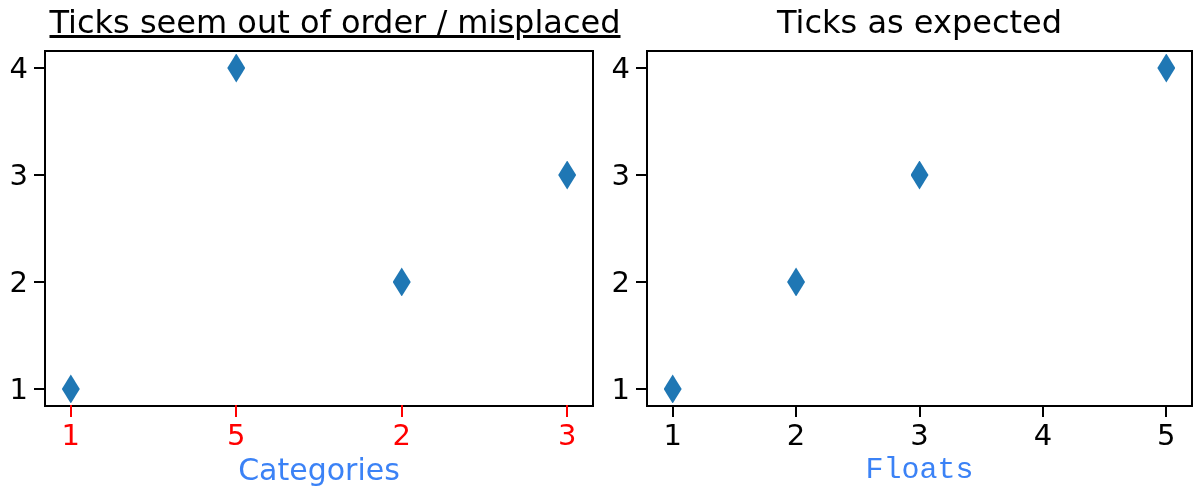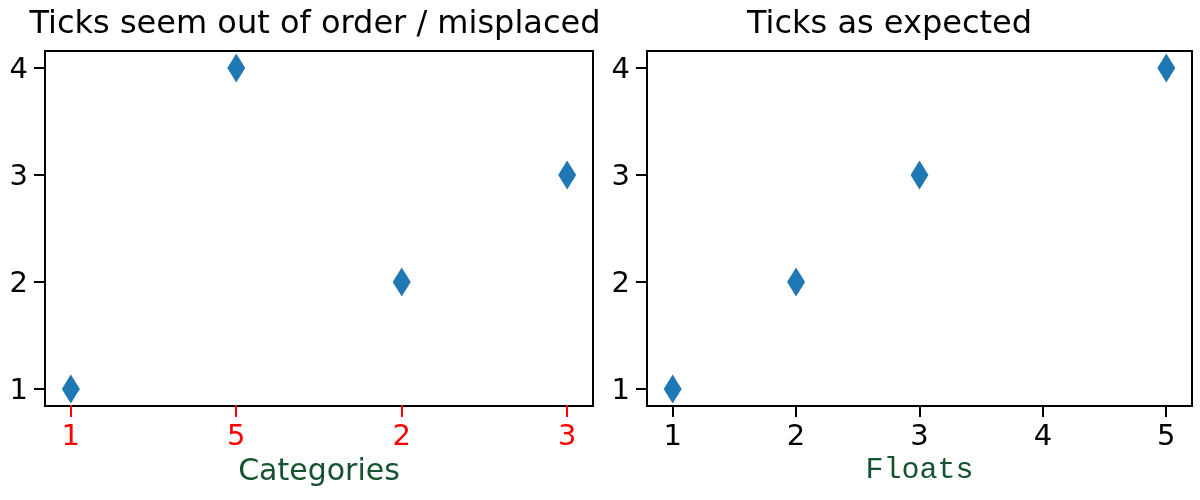--- a/index.html
+++ b/index.html
@@ -25,28 +25,28 @@
   #axes-1 { left: 646px; top: 50px; width: 547px; height: 357px; }
   .plot-title {
     position: absolute;
     top: 2px;
     font-size: 32px;
     line-height: 40px;
     color: #000000;
     text-align: center;
     white-space: nowrap;
   }
-  #title-0 { left: 20px; width: 590px; }
-  #title-1 { left: 616px; width: 547px; }
+  #title-0 { left: 40px; width: 590px; text-decoration: underline; }
+  #title-1 { left: 646px; width: 547px; }
   .x-axis-label {
     position: absolute;
     top: 452px;
     font-size: 30px;
     line-height: 36px;
-    color: #14532d;
+    color: #3b82f6;
     text-align: center;
   }
   #xlabel-0 { left: 44px; width: 550px; }
   #xlabel-1 { left: 646px; width: 547px; font-family: Liberation Mono, monospace; }
   .xtick {
     position: absolute;
     width: 2px;
     height: 12px;
   }
   .ytick {

